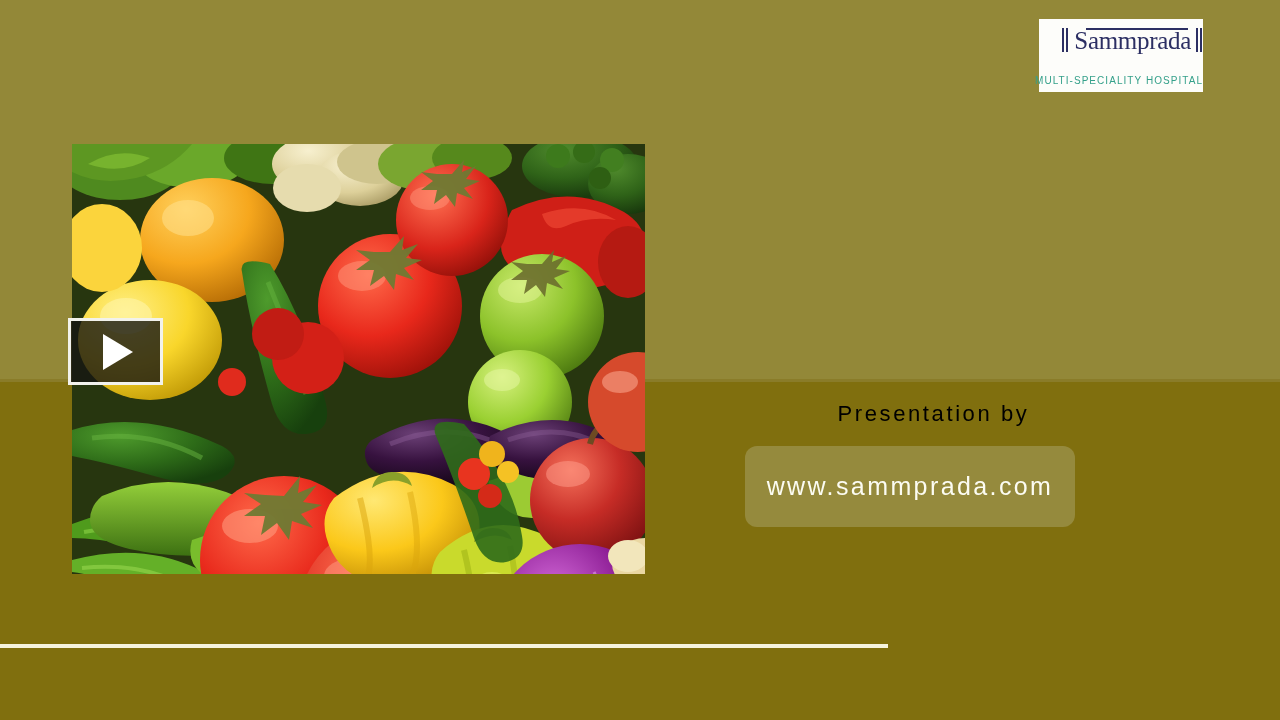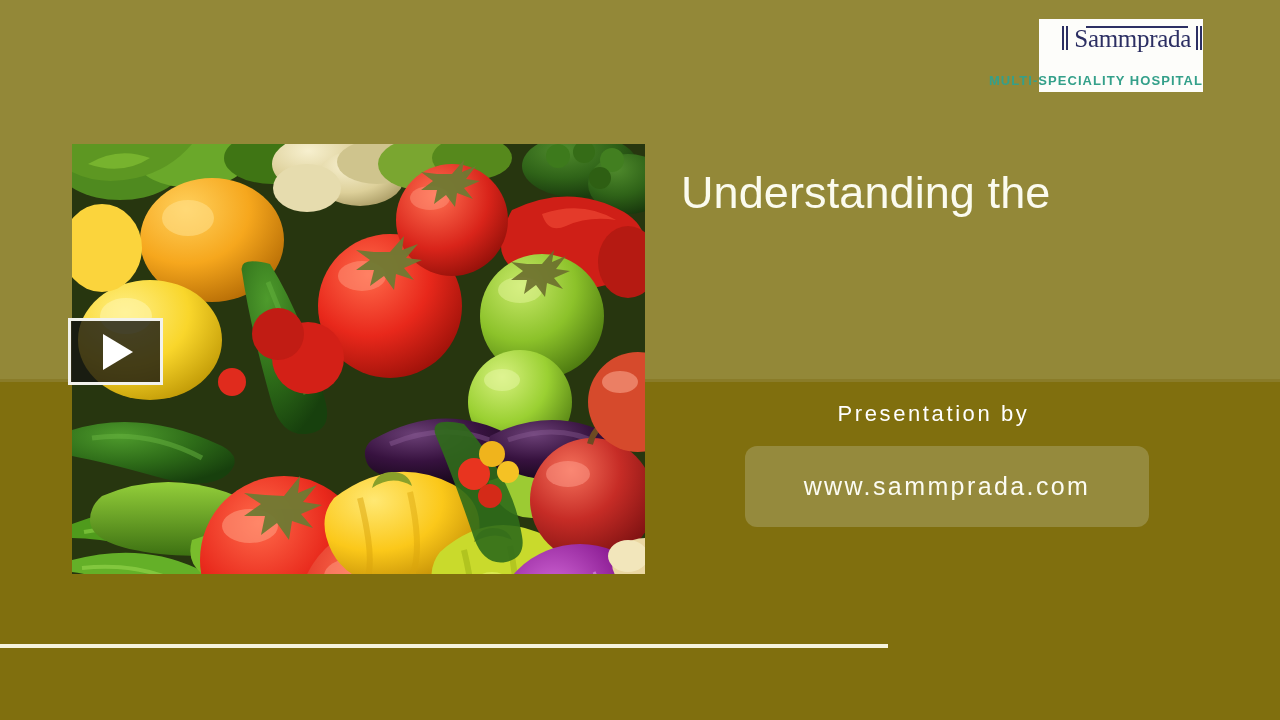--- a/index.html
+++ b/index.html
@@ -85,22 +85,22 @@
   .logo-wordmark::before {
     content: "";
     position: absolute;
     left: 12px; right: 3px;
     top: 2px;
     height: 1.6px;
     background: #2c2f63;
   }
   .logo-tagline {
     margin-top: 20px;
-    font-size: 13px;
-    font-weight: bold;
+    font-size: 10px;
+    font-weight: normal;
     letter-spacing: 1.05px;
     color: #34a08a;
     white-space: nowrap;
   }
 
   
   .photo {
     position: absolute;
     left: 72px; top: 144px;
     width: 573px; height: 430px;
@@ -142,28 +142,28 @@
   }
 
   
   .presented-by {
     position: absolute;
     left: 681px; top: 401px;
     width: 505px;
     text-align: center;
     font-size: 22px;
     letter-spacing: 2.6px;
-    color: #ffffff;
+    color: #000000;
   }
 
   
   .site-box {
     position: absolute;
     left: 745px; top: 446px;
-    width: 404px; height: 81px;
+    width: 330px; height: 81px;
     background: #958a3d;
     border-radius: 12px;
     display: flex;
     align-items: center;
     justify-content: center;
   }
   .site-text {
     font-size: 25px;
     letter-spacing: 2.4px;
     color: #fcfcf2;
@@ -398,21 +398,20 @@
 
       <rect x="0" y="0" width="573" height="430" fill="none"></rect>
     </svg>
   </div>
 
   <div class="play-overlay">
     <div class="play-triangle"></div>
   </div>
 
   <div class="title">
-    <div>Understanding the</div>
   </div>
 
   <div class="presented-by">Presentation by</div>
 
   <div class="site-box">
     <span class="site-text">www.sammprada.com</span>
   </div>
 
   <div class="bottom-rule"></div>
 

